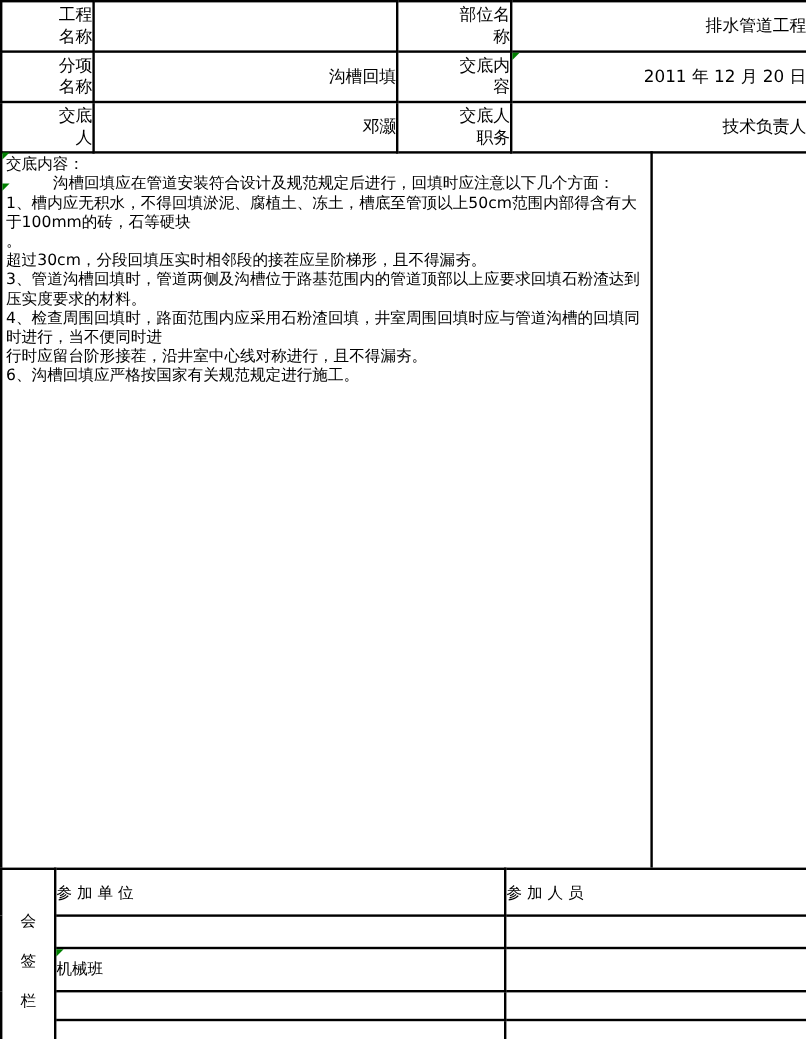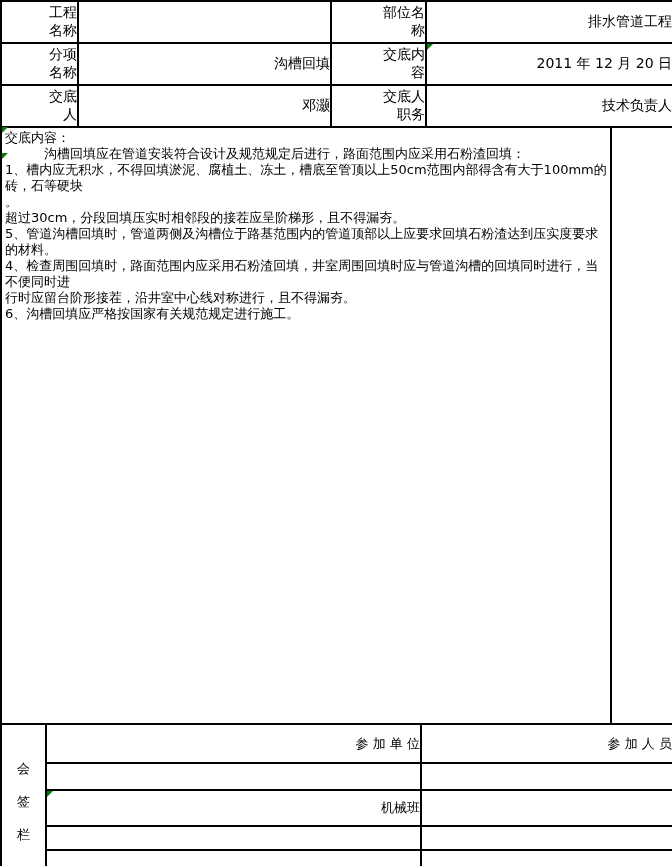--- a/index.html
+++ b/index.html
@@ -11,31 +11,31 @@
   table{border-collapse:collapse;table-layout:fixed;}
   td{border:2px solid #000000;padding:0;overflow:hidden;}
 
   
   .top-table{position:absolute;top:0;left:0;width:672px;}
   .top-table tr{height:42px;}
   .top-table td{text-align:right;vertical-align:middle;font-size:14px;padding-left:45px;}
 
   
   .content{
-    position:absolute;top:126px;left:0;width:612px;height:597px;
+    position:absolute;top:126px;left:0;width:544px;height:597px;
     box-sizing:border-box;border-left:2px solid #000;border-right:2px solid #000;
     padding:4px 3px 0 3px;
   }
   .content .line{
     font-size:13px;line-height:16px;white-space:pre-wrap;
   }
 
   
   .bottom-table{position:absolute;top:723px;left:0;width:672px;}
-  .bottom-table td{font-size:13px;text-align:right;vertical-align:middle;}
+  .bottom-table td{font-size:13px;text-align:left;vertical-align:middle;}
   .row-header{height:39px;}
   .row-a{height:27px;}
   .row-b{height:36px;}
   .row-c{height:24px;}
   .row-d{height:29px;}
   .cosign-cell{vertical-align:middle;}
   .cosign-stack{
     display:flex;flex-direction:column;align-items:center;justify-content:center;
     gap:19px;height:100%;
   }
@@ -80,25 +80,25 @@
       <td>交底人</td>
       <td>邓灏</td>
       <td>交底人职务</td>
       <td>技术负责人</td>
     </tr>
   </tbody>
     </table>
 
   <div class="content">
     <div class="line">交底内容：</div>
-    <div class="line">　　　沟槽回填应在管道安装符合设计及规范规定后进行，路面范围内应采用石粉渣回填：</div>
+    <div class="line">　　　沟槽回填应在管道安装符合设计及规范规定后进行，回填时应注意以下几个方面：</div>
     <div class="line">1、槽内应无积水，不得回填淤泥、腐植土、冻土，槽底至管顶以上50cm范围内部得含有大于100mm的砖，石等硬块</div>
     <div class="line">。</div>
     <div class="line">超过30cm，分段回填压实时相邻段的接茬应呈阶梯形，且不得漏夯。</div>
-    <div class="line">5、管道沟槽回填时，管道两侧及沟槽位于路基范围内的管道顶部以上应要求回填石粉渣达到压实度要求的材料。</div>
+    <div class="line">3、管道沟槽回填时，管道两侧及沟槽位于路基范围内的管道顶部以上应要求回填石粉渣达到压实度要求的材料。</div>
     <div class="line">4、检查周围回填时，路面范围内应采用石粉渣回填，井室周围回填时应与管道沟槽的回填同时进行，当不便同时进</div>
     <div class="line">行时应留台阶形接茬，沿井室中心线对称进行，且不得漏夯。</div>
     <div class="line">6、沟槽回填应严格按国家有关规范规定进行施工。</div>
   </div>
 
   <table class="bottom-table">
     <colgroup>
         <col style="width:45px">
         <col style="width:375px">
         <col style="width:252px">

